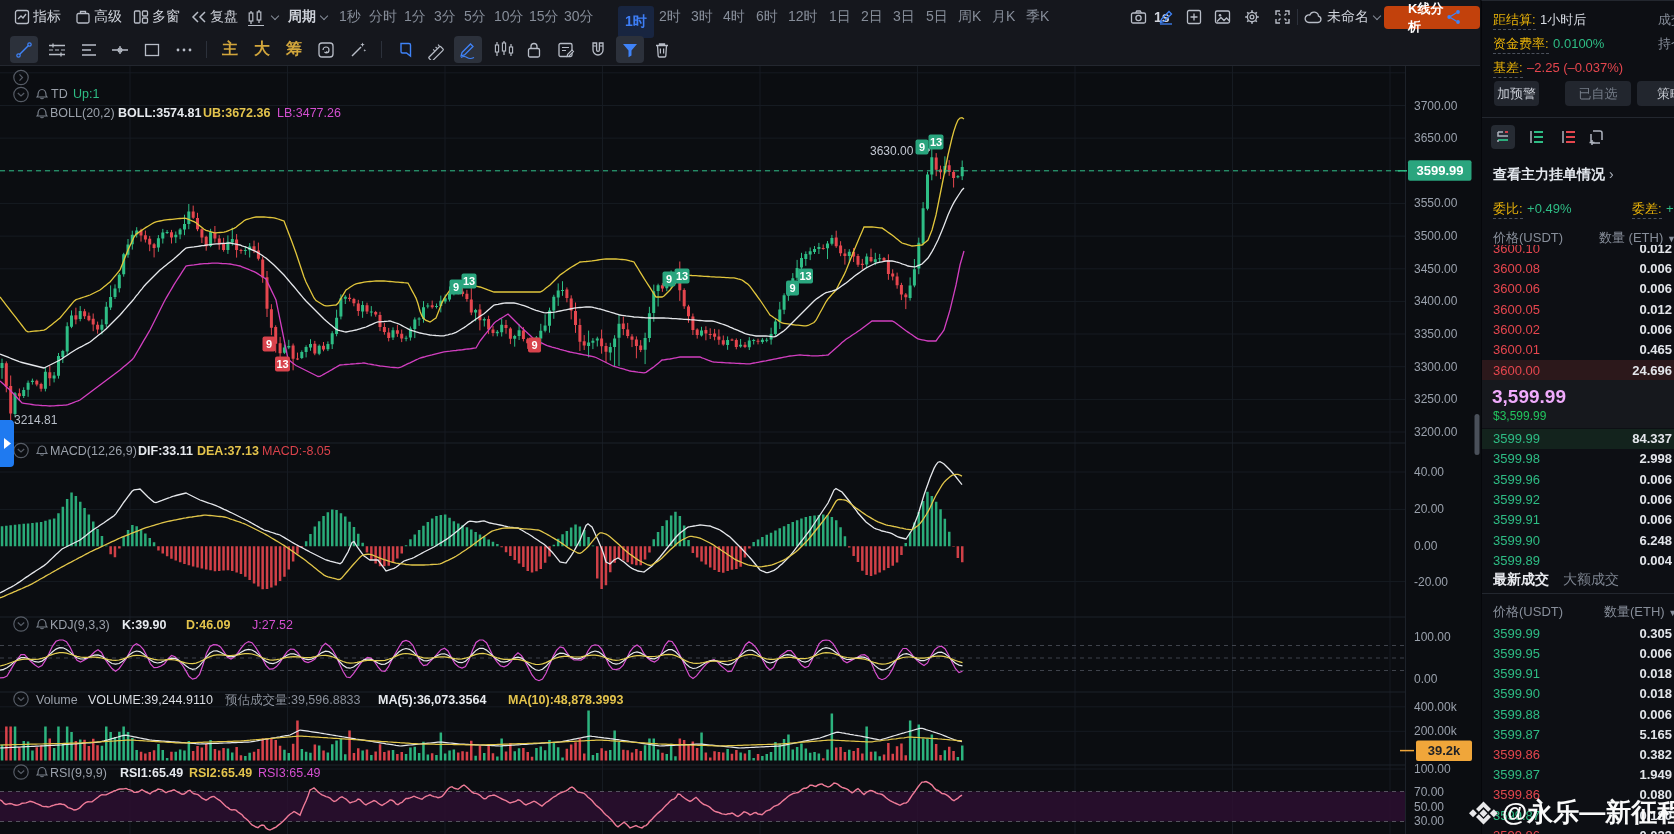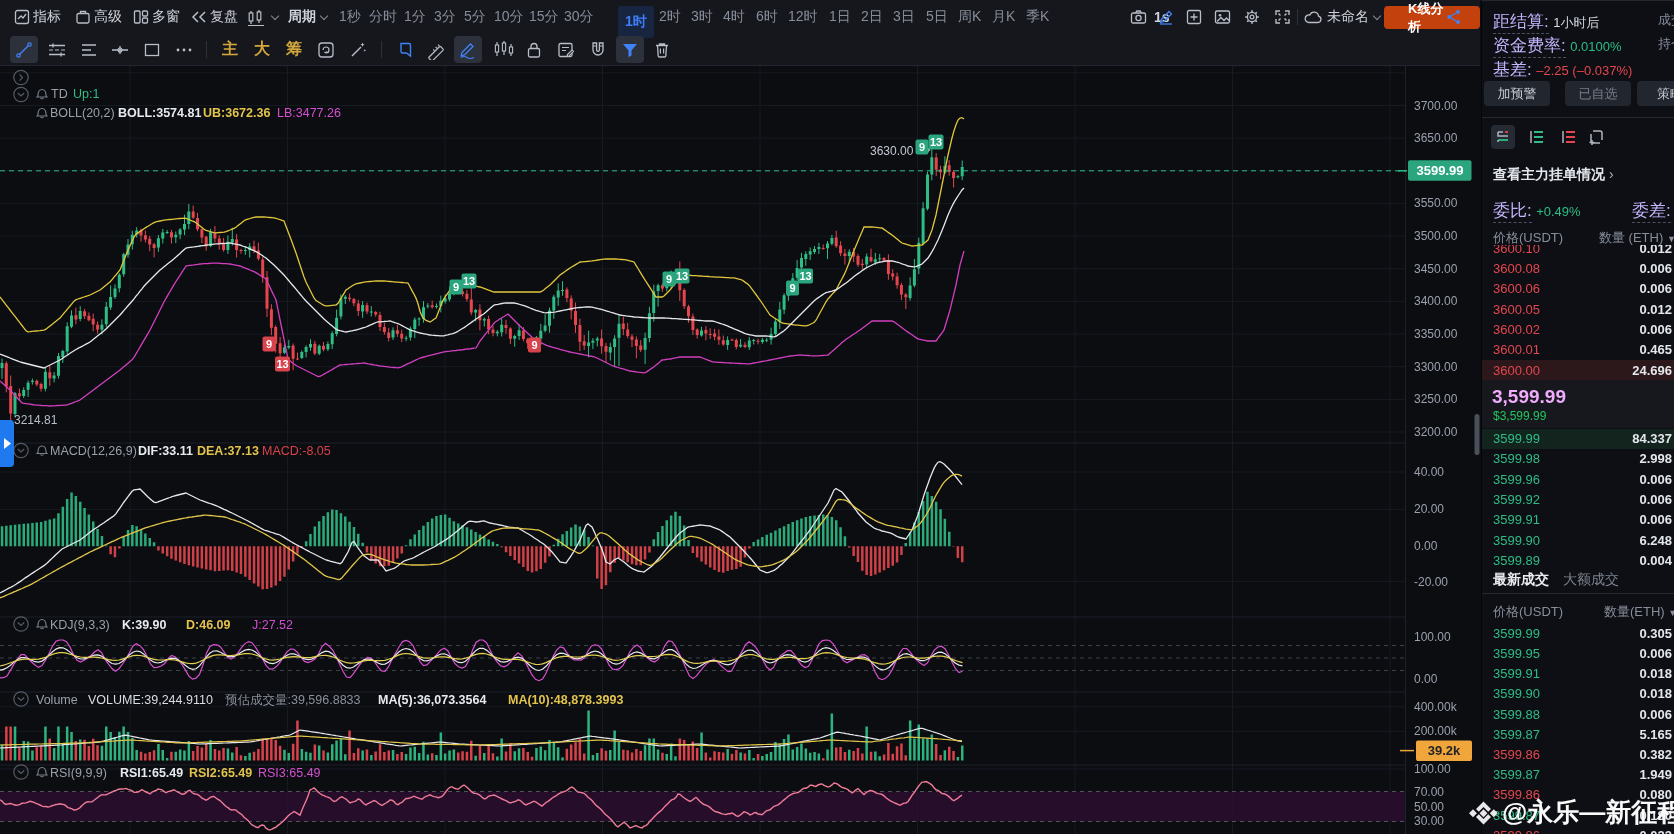--- a/index.html
+++ b/index.html
@@ -15,21 +15,21 @@
 .gx{color:#868d99;font-size:14px;white-space:nowrap;}
 .caret{display:inline-block;width:8px;height:8px;position:relative;top:-2px;margin-left:5px;}
 .caret:before{content:"";position:absolute;left:0;top:2px;width:5px;height:5px;
   border-right:1.5px solid #868d99;border-bottom:1.5px solid #868d99;transform:rotate(45deg);}
 .hl2{background:#2c313b;border-radius:4px;}
 .sep2{position:absolute;top:41px;width:1px;height:17px;background:#2c313b;}
 .gold{color:#d2a63c;font-size:16px;font-weight:bold;}
 #rp{position:absolute;left:1481px;top:0;width:193px;height:834px;background:#0d0f14;
   border-left:1px solid #05060a;border-top:1px solid #23272f;overflow:hidden;z-index:6;}
 .rl{color:#878e9a;font-size:13px;white-space:nowrap;}
-.rld{color:#c4b5fd;font-size:17px;border-bottom:1px dashed #4a505b;padding-bottom:2px;}
+.rld{color:#eab308;font-size:13px;border-bottom:1px dashed #4a505b;padding-bottom:2px;}
 .rv{color:#d8dce4;font-size:13px;}
 .grn{color:#2ebd85;}
 .red{color:#e5464e;}
 .btn{position:absolute;height:25px;background:#22262e;border-radius:4px;color:#c8ccd4;
   font-size:13px;display:flex;align-items:center;justify-content:center;}
 .obrow{position:absolute;left:0;width:193px;height:20px;display:flex;align-items:center;}
 .obp{position:absolute;left:11px;font-size:13px;}
 .obv{position:absolute;right:3px;font-size:13px;color:#e3e6eb;font-weight:bold;}
 #wm{position:absolute;left:1468px;top:795px;z-index:40;display:flex;align-items:center;color:#fafafa;}
 #wm .wt{font-size:26px;font-weight:bold;white-space:nowrap;letter-spacing:0px;}
@@ -437,21 +437,21 @@
           <path d="M8.4 8.5 v5 M11.6 8.5 v5" stroke="#b8bdc7" stroke-width="1.2"></path>
         </svg>
       </div>
     </div>
 <div id="rp">
       <div class="abs " style="left:11px;top:9px;"><span class="rld">距结算:</span> <span class="rv">1小时后</span></div>
       <div class="abs " style="left:176px;top:9px;width:40px;"><span class="rl">成交额</span></div>
       <div class="abs " style="left:11px;top:33px;"><span class="rld">资金费率:</span> <span class="rv grn">0.0100%</span></div>
       <div class="abs " style="left:176px;top:33px;width:40px;"><span class="rl">持仓量</span></div>
       <div class="abs " style="left:11px;top:57px;"><span class="rld">基差:</span> <span class="rv red">–2.25 (–0.037%)</span></div>
-      <div class="btn" style="left:2px;top:80px;width:66px;">加预警</div>
+      <div class="btn" style="left:12px;top:80px;width:45px;">加预警</div>
       <div class="btn" style="left:83px;top:80px;width:66px;color:#767d89;">已自选</div>
       <div class="btn" style="left:155px;top:80px;width:66px;">策略</div>
       <div class="abs" style="left:0;top:116px;width:193px;height:1px;background:#23272f;"></div>
       <div class="abs " style="left:9px;top:124px;width:24px;height:24px;background:#262b33;border-radius:4px;display:flex;align-items:center;justify-content:center;">
         <svg width="22" height="22" viewBox="0 0 22 22">
           <path d="M6 6 h5 M6 6 v4 h10" fill="none" stroke="#aeb4be" stroke-width="1.5"></path>
           <path d="M13 6 h3" stroke="#e5464e" stroke-width="1.8"></path>
           <path d="M6 14 h10" stroke="#2ebd85" stroke-width="1.8"></path>
           <path d="M6 14 v2" stroke="#aeb4be" stroke-width="1.5"></path>
         </svg>

